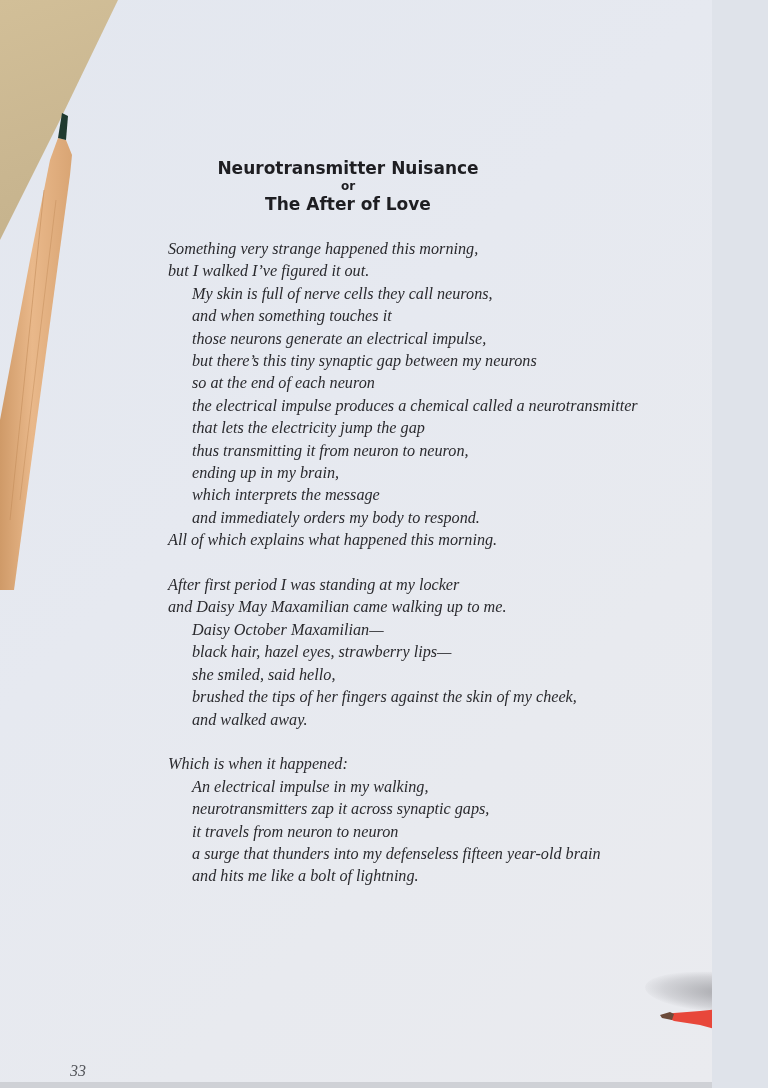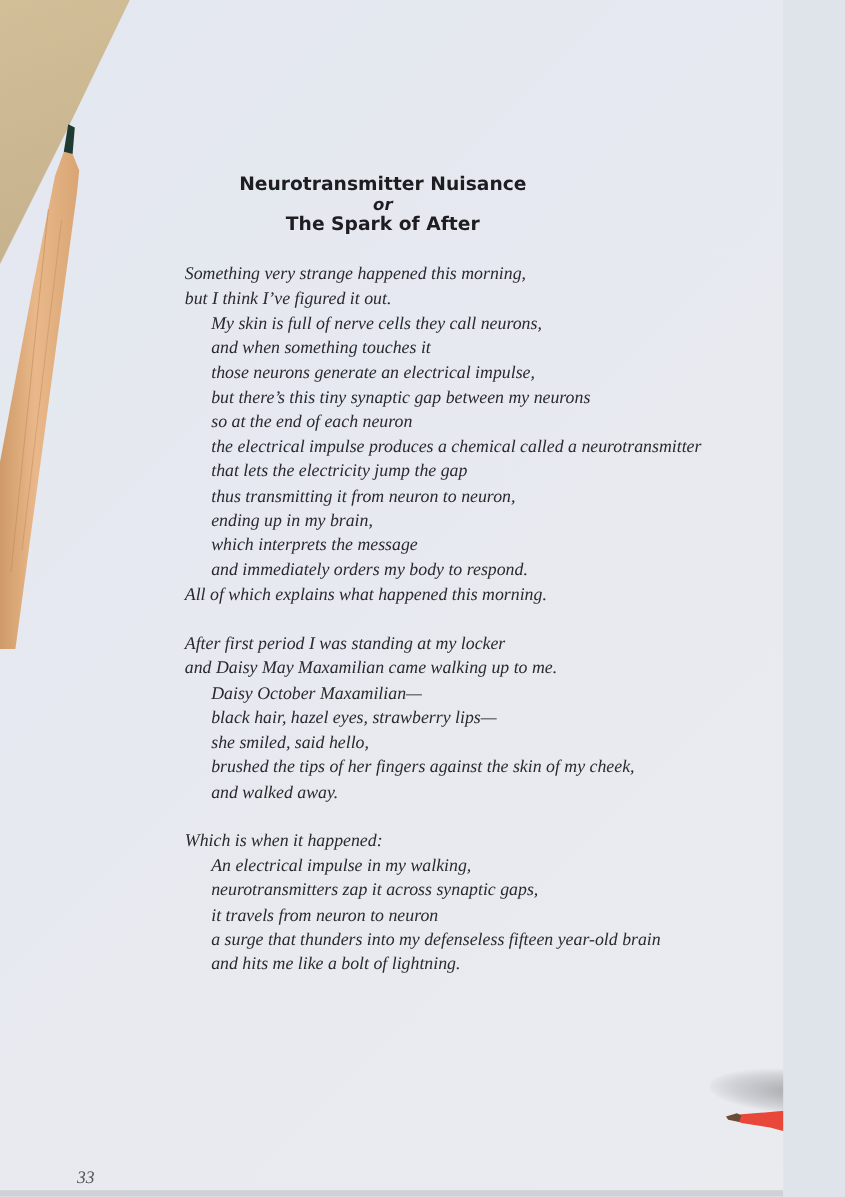--- a/index.html
+++ b/index.html
@@ -33,21 +33,21 @@
     .red-pen {
       position: absolute; left: 660px; top: 1005px; width: 120px; height: 40px;
     }
     .title-block {
       position: absolute; left: 160px; top: 158px; width: 376px;
       text-align: center;
       font-family: "DejaVu Sans", sans-serif; font-weight: bold;
       color: #1e1e22;
     }
     .title-line { font-size: 17px; line-height: 21px; }
-    .title-or { font-size: 15px; line-height: 15px; font-style: italic; }
+    .title-or { font-size: 12px; line-height: 15px; }
     .poem {
       position: absolute; left: 168px; top: 238px;
       font-family: "Liberation Serif", serif;
       font-size: 16.2px; line-height: 22.4px;
       color: #2a2a2e;
       white-space: nowrap;
     }
     .stanza { margin-bottom: 22.4px; }
     .line { display: block; font-style: italic; }
     .indent { padding-left: 24px; }
@@ -75,27 +75,27 @@
     </defs>
     <polygon points="0,590 14,590 70,175 72,155 66,140 58,138 50,160 30,260 0,420" fill="url(#wood)"></polygon>
     <line x1="44" y1="190" x2="10" y2="520" stroke="#c48e5c" stroke-width="1" opacity="0.6"></line>
     <line x1="56" y1="200" x2="20" y2="500" stroke="#c48e5c" stroke-width="1" opacity="0.5"></line>
     <polygon points="58,138 66,140 68,116 62,113" fill="#1f3a30"></polygon>
   </svg>
 
   <div class="title-block">
     <div class="title-line">Neurotransmitter Nuisance</div>
     <div class="title-or">or</div>
-    <div class="title-line">The Spark of After</div>
+    <div class="title-line">The After of Love</div>
   </div>
 
   <div class="poem">
     <div class="stanza">
       <span class="line">Something very strange happened this morning,</span>
-      <span class="line">but I think I’ve figured it out.</span>
+      <span class="line">but I walked I’ve figured it out.</span>
       <span class="line indent">My skin is full of nerve cells they call neurons,</span>
       <span class="line indent">and when something touches it</span>
       <span class="line indent">those neurons generate an electrical impulse,</span>
       <span class="line indent">but there’s this tiny synaptic gap between my neurons</span>
       <span class="line indent">so at the end of each neuron</span>
       <span class="line indent">the electrical impulse produces a chemical called a neurotransmitter</span>
       <span class="line indent">that lets the electricity jump the gap</span>
       <span class="line indent">thus transmitting it from neuron to neuron,</span>
       <span class="line indent">ending up in my brain,</span>
       <span class="line indent">which interprets the message</span>

